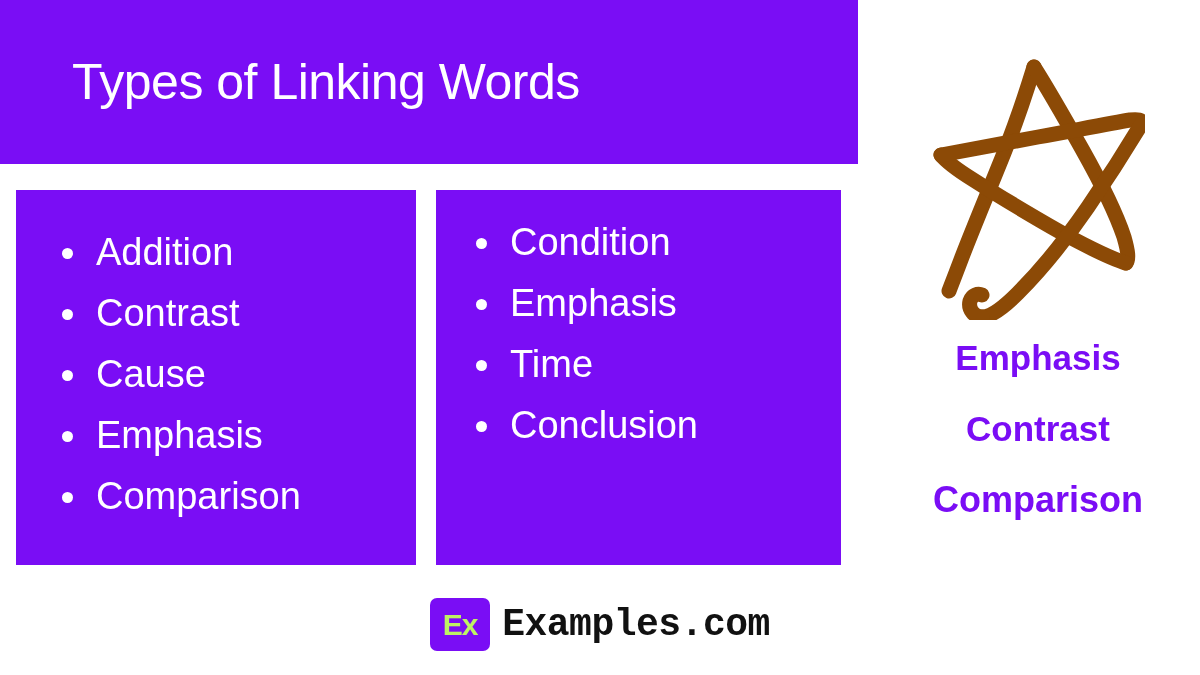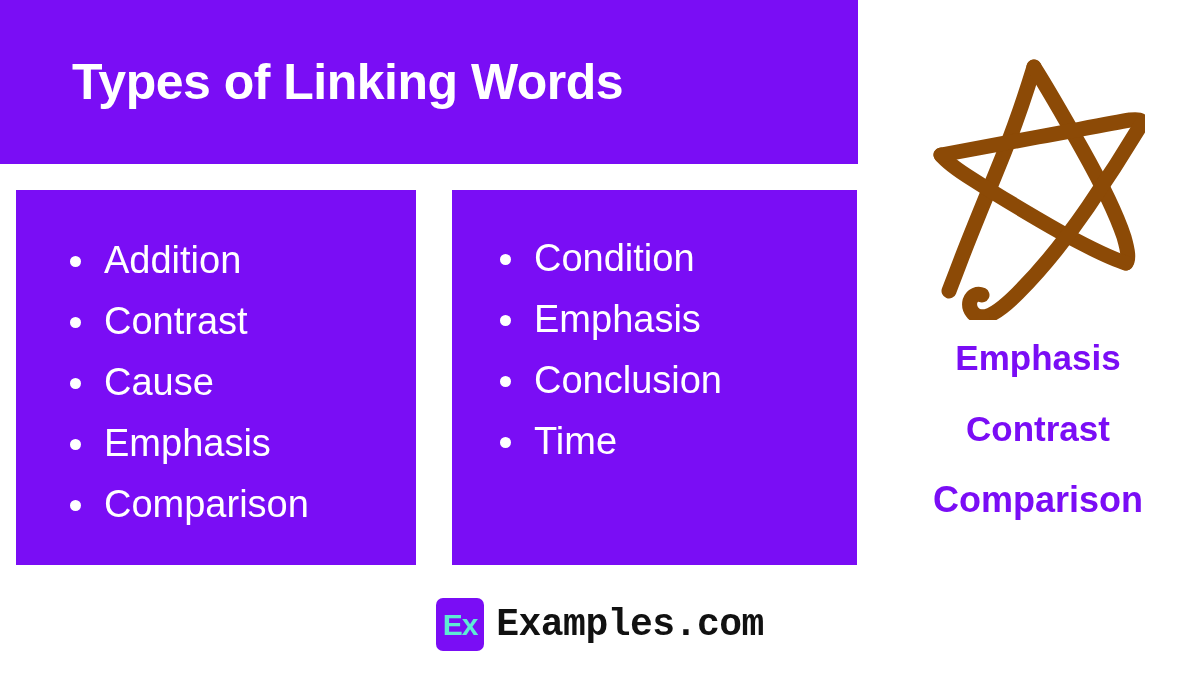--- a/index.html
+++ b/index.html
@@ -28,49 +28,49 @@
     height: 164px;
     background: #7A0DF5;
     display: flex;
     align-items: center;
   }
   .header-title {
     margin-left: 72px;
     color: #ffffff;
     font-family: "Liberation Sans", sans-serif;
     font-size: 50px;
-    font-weight: bold;
+    font-weight: normal;
     letter-spacing: -0.5px;
     white-space: nowrap;
     line-height: 1;
   }
 
   
   .list-panel {
     position: absolute;
     background: #7A0DF5;
     box-sizing: border-box;
   }
   .panel-left {
     left: 16px;
     top: 190px;
     width: 400px;
     height: 375px;
     padding: 32px 0 0 34px;
   }
   .panel-right {
-    left: 452px;
+    left: 436px;
     top: 190px;
     width: 405px;
     height: 375px;
-    padding: 30px 0 0 28px;
+    padding: 22px 0 0 28px;
   }
   .bullet-list {
     list-style: none;
-    margin: 8px;
+    margin: 0;
     padding: 0;
   }
   .bullet-list li {
     position: relative;
     color: #ffffff;
     font-family: "Liberation Sans", sans-serif;
     font-size: 38px;
     font-weight: 400;
     line-height: 61px;
     padding-left: 46px;
@@ -121,25 +121,25 @@
   .footer-logo {
     position: absolute;
     left: 0;
     top: 598px;
     width: 1200px;
     display: flex;
     align-items: center;
     justify-content: center;
   }
   .logo-mark {
-    width: 48px;
+    width: 60px;
     height: 53px;
     background: #7A0DF5;
     border-radius: 7px;
-    color: #5eead4;
+    color: #bef264;
     font-family: "Liberation Sans", sans-serif;
     font-weight: bold;
     font-size: 30px;
     line-height: 53px;
     text-align: center;
     letter-spacing: -1px;
   }
   .logo-text {
     margin-left: 12px;
     color: #111111;
@@ -189,25 +189,25 @@
       <li>
         <span class="dot"></span>
         <span>Condition</span>
       </li>
       <li>
         <span class="dot"></span>
         <span>Emphasis</span>
       </li>
       <li>
         <span class="dot"></span>
+        <span>Time</span>
+      </li>
+      <li>
+        <span class="dot"></span>
         <span>Conclusion</span>
-      </li>
-      <li>
-        <span class="dot"></span>
-        <span>Time</span>
       </li>
     </ul>
   </div>
 
   <div class="star-doodle">
     <svg viewBox="0 0 215 275" width="215" height="275" aria-hidden="true">
       <path d="M 104 22
                C 96 48, 86 78, 74 108
                C 62 138, 46 176, 32 212
                C 26 228, 22 238, 19 246" fill="none" stroke="#8C4A06" stroke-width="15" stroke-linecap="round" stroke-linejoin="round"></path>

